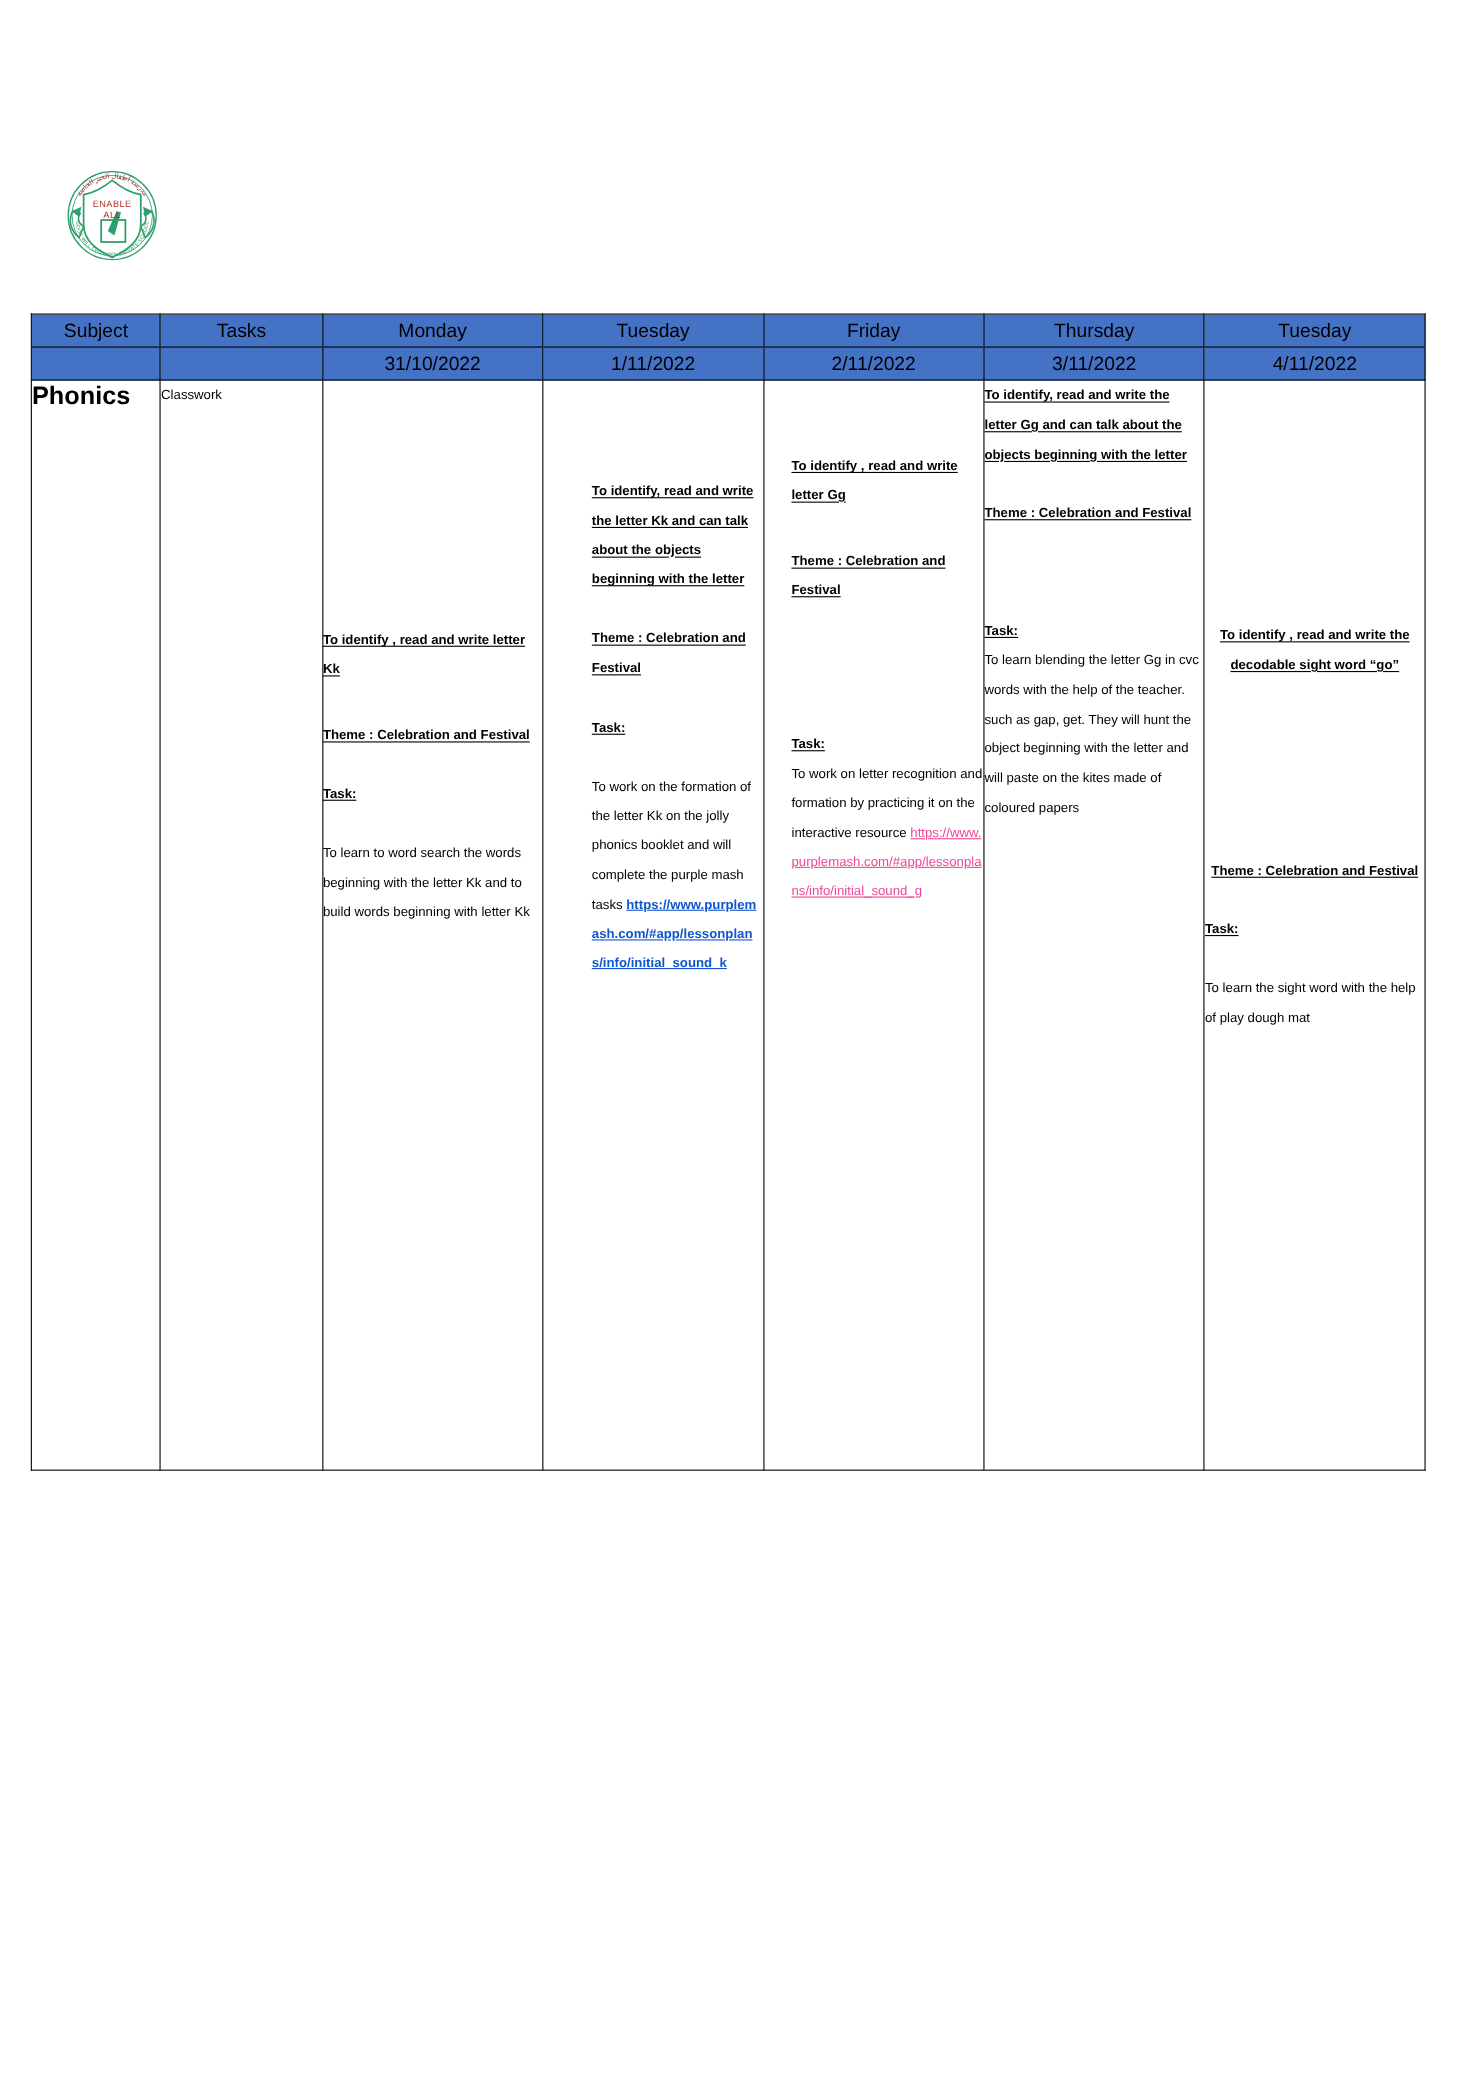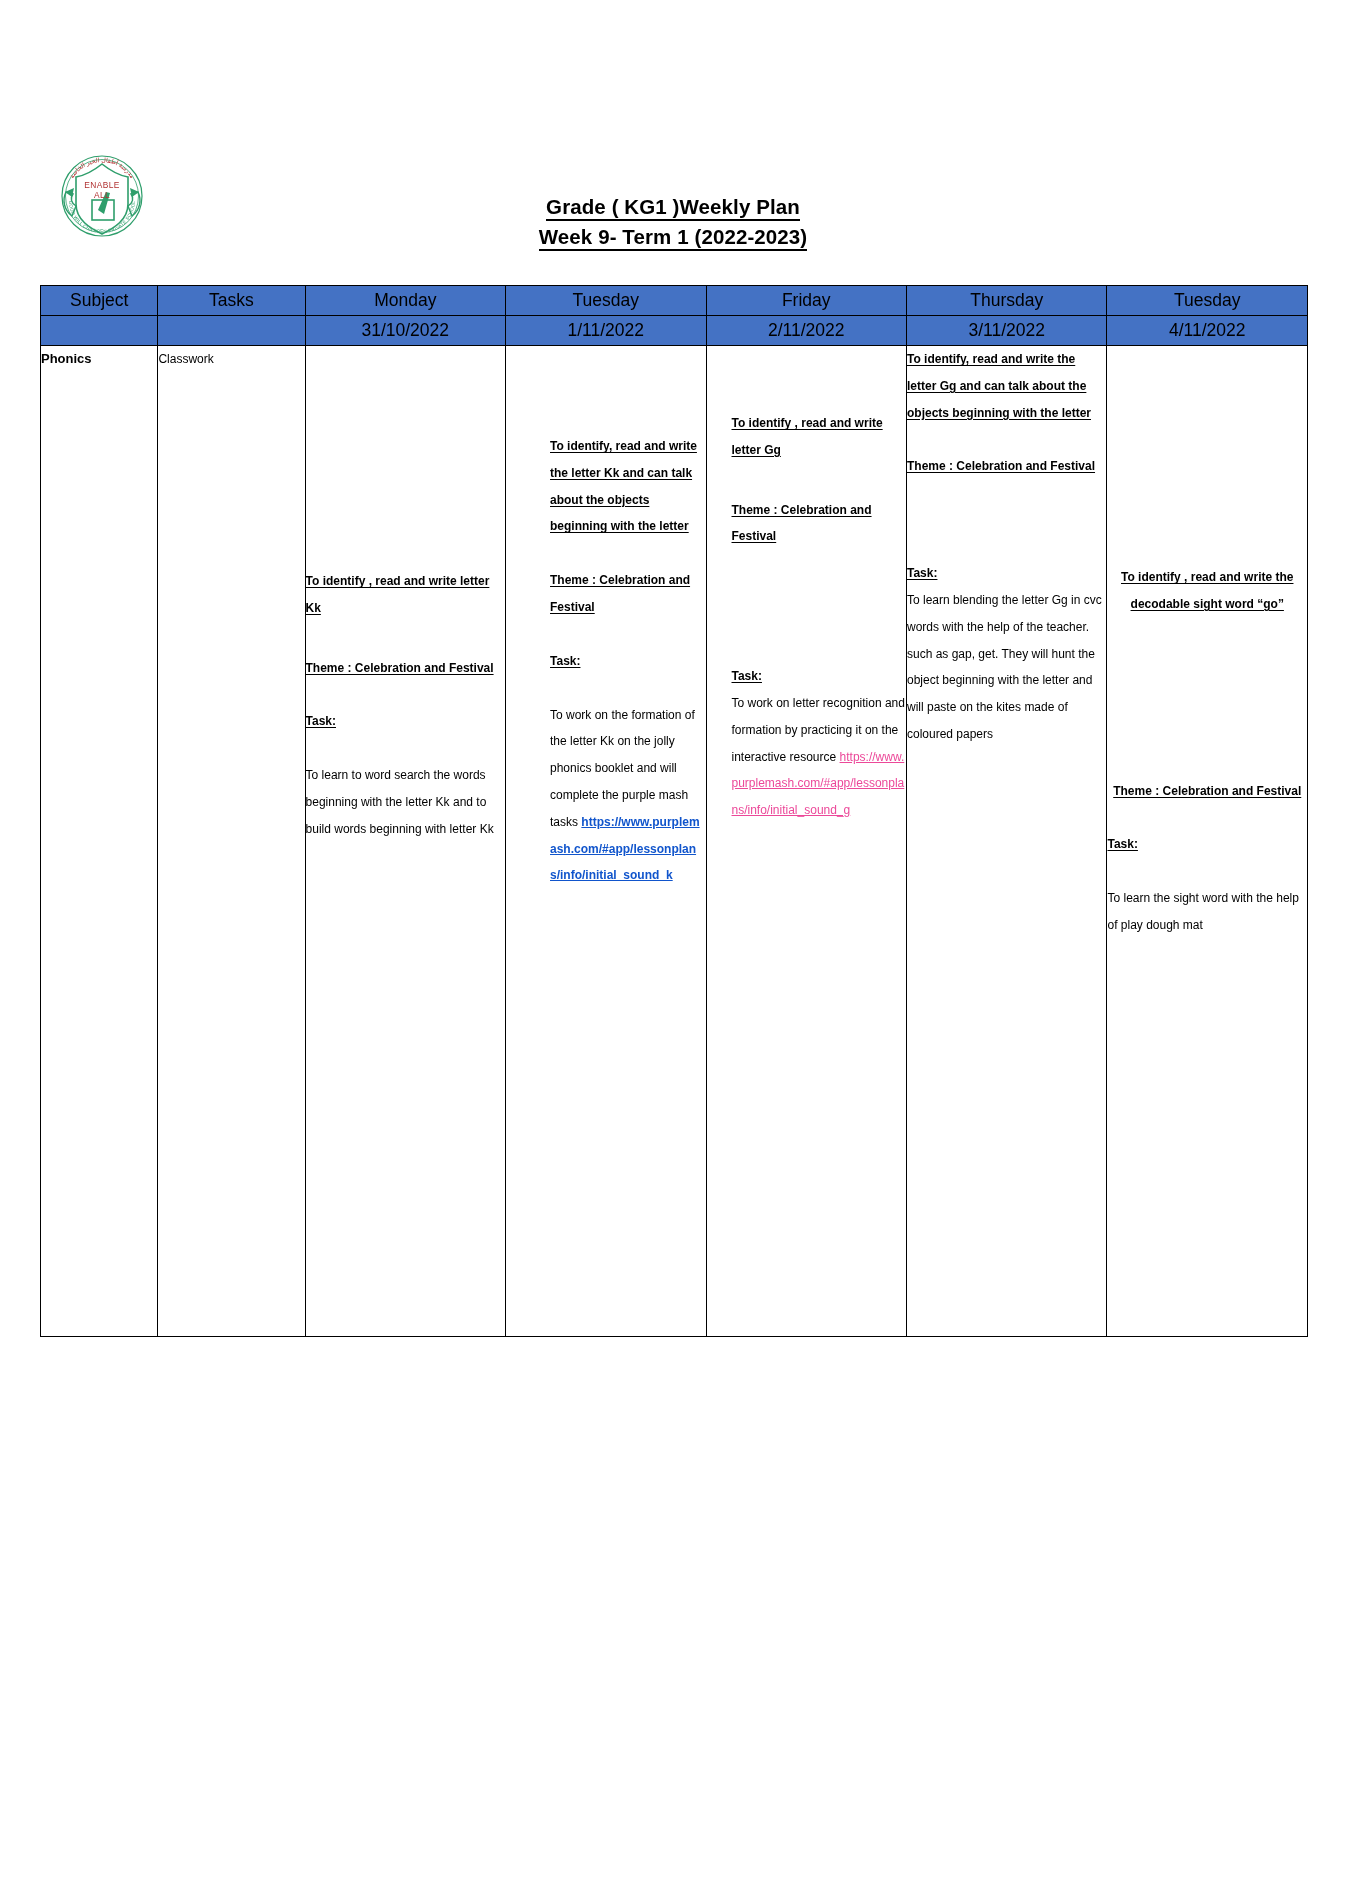--- a/index.html
+++ b/index.html
@@ -52,21 +52,21 @@
     letter-spacing: 0.1px;
   }
   .title-line span {
     border-bottom: 2px solid #000;
     padding-bottom: 1px;
   }
 
   
   .table-wrap {
     position: absolute;
-    left: 40px;
+    left: 28px;
     top: 285px;
     width: 1108px;
   }
 
   table.plan {
     border-collapse: collapse;
     table-layout: fixed;
     width: 1268px;
   }
   table.plan td, table.plan th {
@@ -108,21 +108,21 @@
   }
 
   tbody td {
     font-size: 12px;
     line-height: 26.8px;
     padding: 8px 6px 8px 8px;
   }
 
   td.subject-cell {
     font-weight: bold;
-    font-size: 13px;
+    font-size: 23px;
     padding-top: 10px;
     padding-left: 10px;
   }
   td.tasks-cell {
     font-weight: normal;
     padding-top: 10px;
     padding-left: 10px;
   }
   td.body-cell {
     height: 990px;
@@ -191,28 +191,20 @@
           <textPath href="#arcTop" startOffset="50%" text-anchor="middle">مدرسة أطفال الخير الخاصة</textPath>
         </text>
 
         <path id="arcBot" d="M17 52 A33 33 0 0 0 83 52" fill="none"></path>
         <text font-family="Liberation Sans, sans-serif" font-size="4.6" fill="#2E9E6B" letter-spacing="0.3">
           <textPath href="#arcBot" startOffset="50%" text-anchor="middle">GOOD WILL CHILDREN PRIVATE SCHOOL</textPath>
         </text>
       </svg>
     </div>
 
-    <div class="titles">
-      <div class="title-line">
-        <span>Grade ( KG1  )Weekly Plan</span>
-      </div>
-      <div class="title-line">
-        <span>Week 9- Term 1 (2022-2023)</span>
-      </div>
-    </div>
 
   </div>
 
   <div class="table-wrap">
     <table class="plan">
       <colgroup>
         <col class="c-subject">
         <col class="c-tasks">
         <col class="c-day">
         <col class="c-day">

